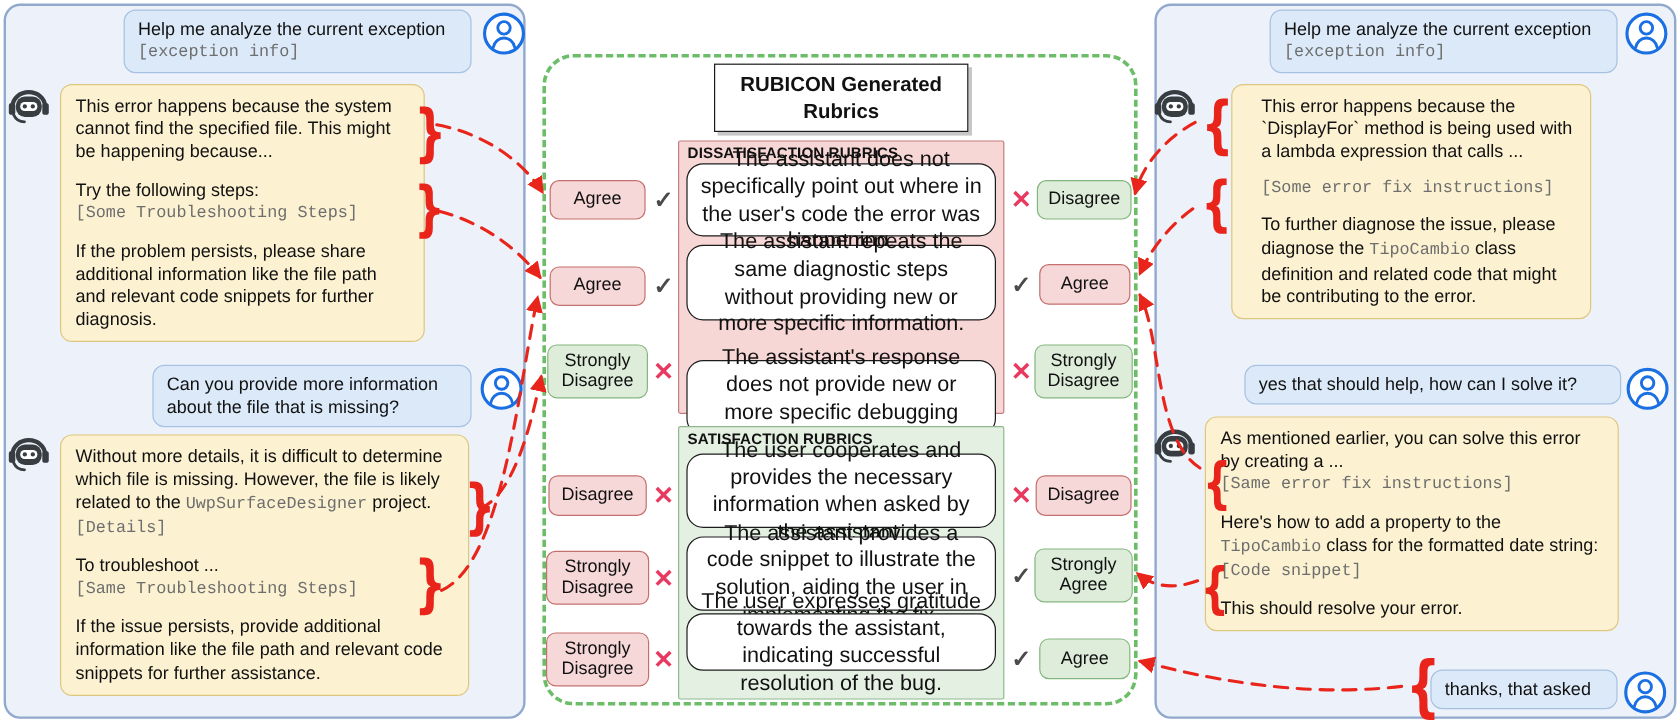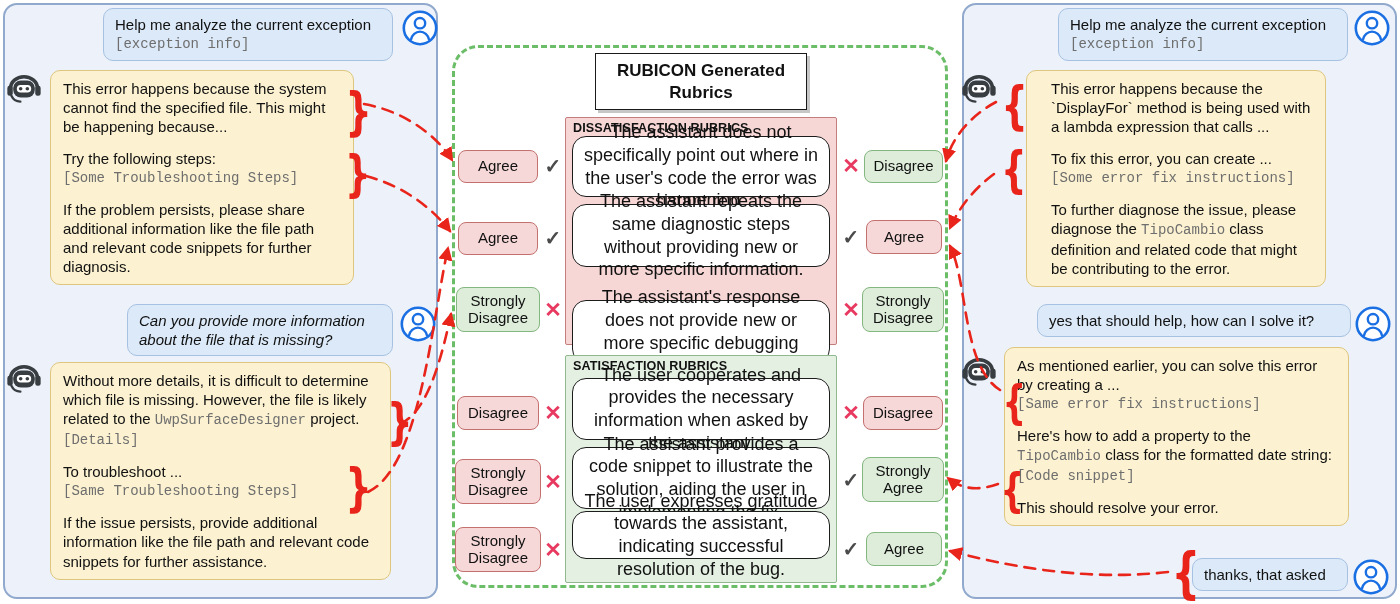--- a/index.html
+++ b/index.html
@@ -115,21 +115,21 @@
         <path d="M6 26 q3 6.5 10 6.5" fill="none" stroke="#383d42" stroke-width="2.6" stroke-linecap="round"></path>
       </svg>
   </div>
   <div class="bubble bot" style="left:50px;top:70px;width:304px;">
     <p><span>This error happens because the system cannot find the specified file. This might be happening because...</span></p>
     <p><span>Try the following steps:</span>
       <span class="mono block">[Some Troubleshooting Steps]</span></p>
     <p><span>If the problem persists, please share additional information like the file path and relevant code snippets for further diagnosis.</span></p>
   </div>
 
-  <div class="bubble user" style="left:127px;top:304px;width:266px;font-style:italic;">
+  <div class="bubble user" style="left:127px;top:304px;width:266px;">
     <span>Can you provide more information about the file that is missing?</span>
   </div>
   <div class="icon" style="left:400px;top:306px;">
     <svg width="36" height="36" viewBox="0 0 36 36">
         <circle cx="18" cy="18" r="16.2" fill="#fff" stroke="#1a6fe3" stroke-width="2.6"></circle>
         <circle cx="18" cy="13.2" r="5.2" fill="none" stroke="#1a6fe3" stroke-width="2.4"></circle>
         <path d="M9 29.6 a9.2 10 0 0 1 18 0" fill="none" stroke="#1a6fe3" stroke-width="2.4" stroke-linecap="round"></path>
       </svg>
   </div>
 
@@ -172,21 +172,21 @@
         <rect x="32.5" y="15" width="6" height="11" rx="2.5" fill="#383d42"></rect>
         <rect x="8" y="9" width="24" height="19" rx="8.5" fill="#383d42"></rect>
         <rect x="12" y="14" width="16" height="8.5" rx="4.2" fill="#fff"></rect>
         <circle cx="16.3" cy="18.2" r="2" fill="#383d42"></circle>
         <circle cx="23.7" cy="18.2" r="2" fill="#383d42"></circle>
         <path d="M6 26 q3 6.5 10 6.5" fill="none" stroke="#383d42" stroke-width="2.6" stroke-linecap="round"></path>
       </svg>
   </div>
   <div class="bubble bot" style="left:1026px;top:70px;width:300px;padding-left:24px;">
     <p><span>This error happens because the `DisplayFor` method is being used with a lambda expression that calls ...</span></p>
-    <p><span>To fix this error, you can create ...</span>
+    <p>
       <span class="mono block">[Some error fix instructions]</span></p>
     <p><span>To further diagnose the issue, please diagnose the </span><span class="mono">TipoCambio</span><span> class definition and related code that might be contributing to the error.</span></p>
   </div>
 
   <div class="bubble user" style="left:1037px;top:304px;width:314px;">
     <span>yes that should help, how can I solve it?</span>
   </div>
   <div class="icon" style="left:1355px;top:306px;">
     <svg width="36" height="36" viewBox="0 0 36 36">
         <circle cx="18" cy="18" r="16.2" fill="#fff" stroke="#1a6fe3" stroke-width="2.6"></circle>

